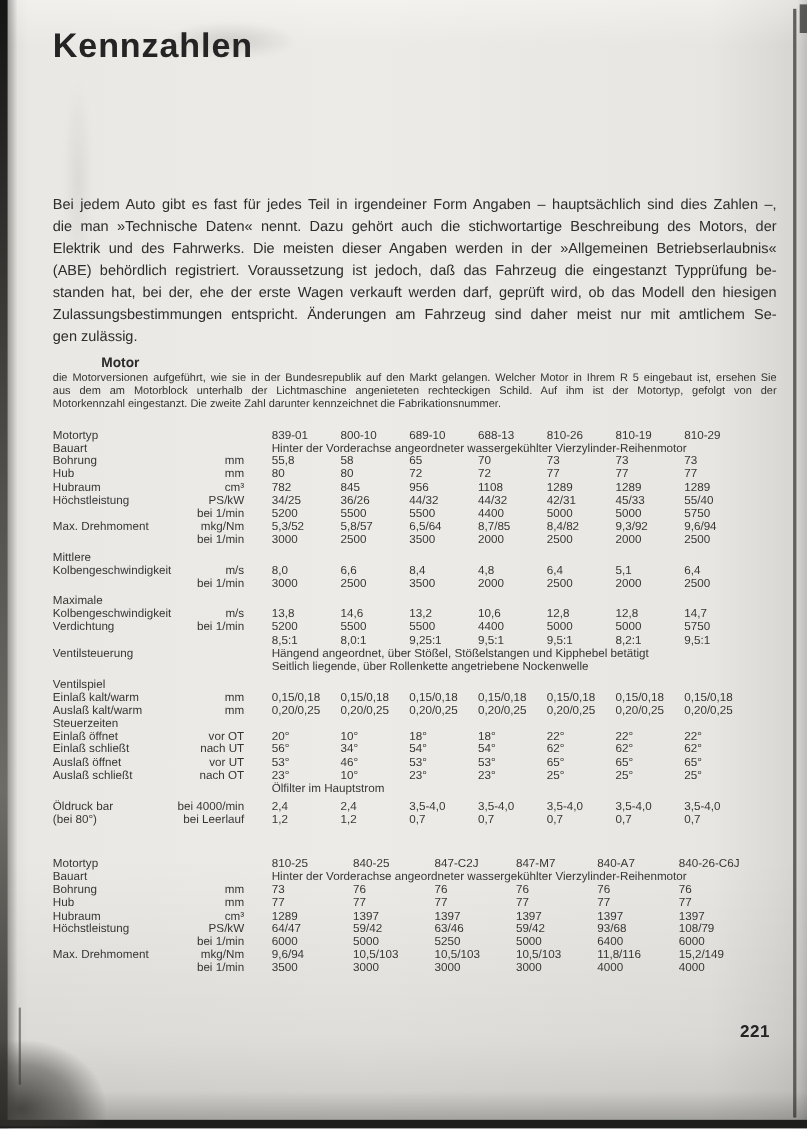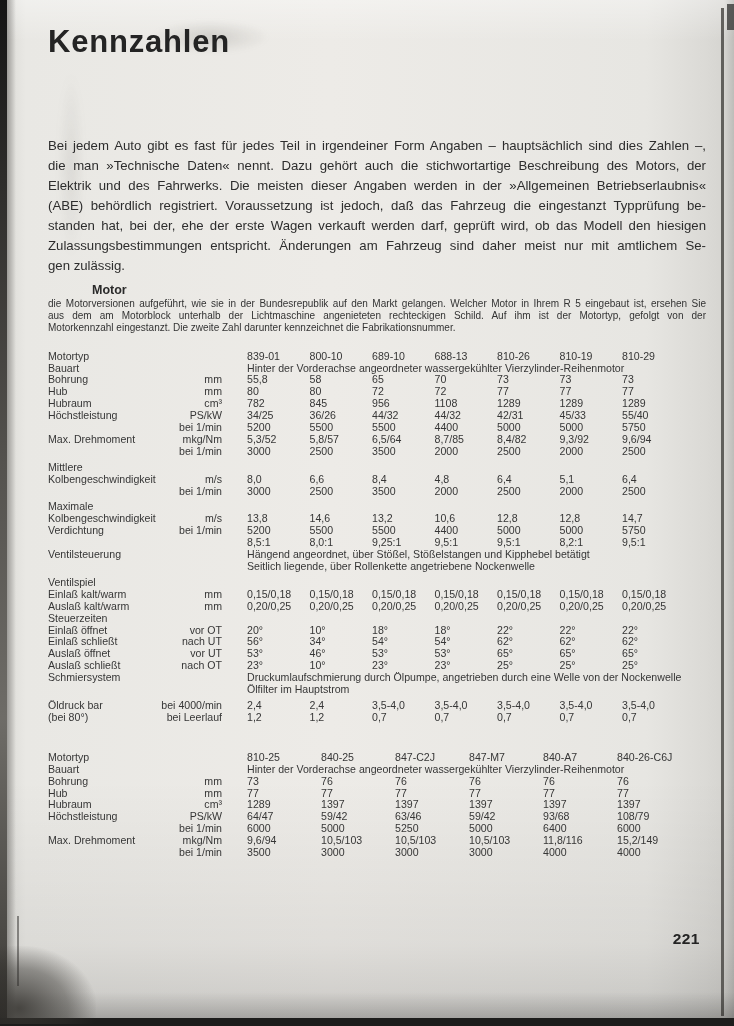--- a/index.html
+++ b/index.html
@@ -31,21 +31,21 @@
   .smudge-header { position:absolute; left:150px; top:20px; width:120px; height:34px; border-radius:50%;
     background:radial-gradient(ellipse, rgba(110,108,102,.22), rgba(110,108,102,0) 70%); filter:blur(2px); }
   .smudge-left { position:absolute; left:58px; top:70px; width:26px; height:190px; border-radius:50%;
     background:radial-gradient(ellipse, rgba(90,88,84,.10), rgba(90,88,84,0) 70%); filter:blur(3px); }
 
   .content { position:absolute; left:48px; top:0; width:658px; }
 
   .kicker { margin-top:32px; font-size:14.5px; font-weight:bold; letter-spacing:.3px; color:#262626; }
   .title  { margin-top:24px; font-size:31px; font-weight:bold; letter-spacing:.8px; color:#242424; }
 
-  .intro { margin-top:76px; }
+  .intro { margin-top:116px; }
   .intro-line { font-size:13.2px; line-height:20px; color:#2d2d2d;
     white-space:nowrap; text-align:justify; text-align-last:justify; }
   .intro-line.last { text-align-last:left; }
 
   .motor-head { margin-top:7px; font-size:12.5px; line-height:14px; font-weight:bold; color:#2a2a2a;padding-left:44px; }
   .motor-text { margin-top:1px; }
   .motor-line { font-size:10px; line-height:12.2px; color:#333;
     white-space:nowrap; text-align:justify; text-align-last:justify; }
   .motor-line.last { text-align-last:left; }
 
@@ -354,26 +354,20 @@
           <div class="spec-gap"></div>
           <div class="spec-val">23°</div>
           <div class="spec-val">10°</div>
           <div class="spec-val">23°</div>
           <div class="spec-val">23°</div>
           <div class="spec-val">25°</div>
           <div class="spec-val">25°</div>
           <div class="spec-val">25°</div>
         </div>
         <div class="spec-row">
-          <div class="spec-label">Schmiersystem</div>
-          <div class="spec-unit"></div>
-          <div class="spec-gap"></div>
-          <div class="spec-span">Druckumlaufschmierung durch Ölpumpe, angetrieben durch eine Welle von der Nockenwelle</div>
-        </div>
-        <div class="spec-row">
           <div class="spec-label"></div>
           <div class="spec-unit"></div>
           <div class="spec-gap"></div>
           <div class="spec-span">Ölfilter im Hauptstrom</div>
         </div>
         <div class="spec-spacer"></div>
         <div class="spec-row">
           <div class="spec-label">Öldruck bar</div>
           <div class="spec-unit">bei 4000/min</div>
           <div class="spec-gap"></div>

